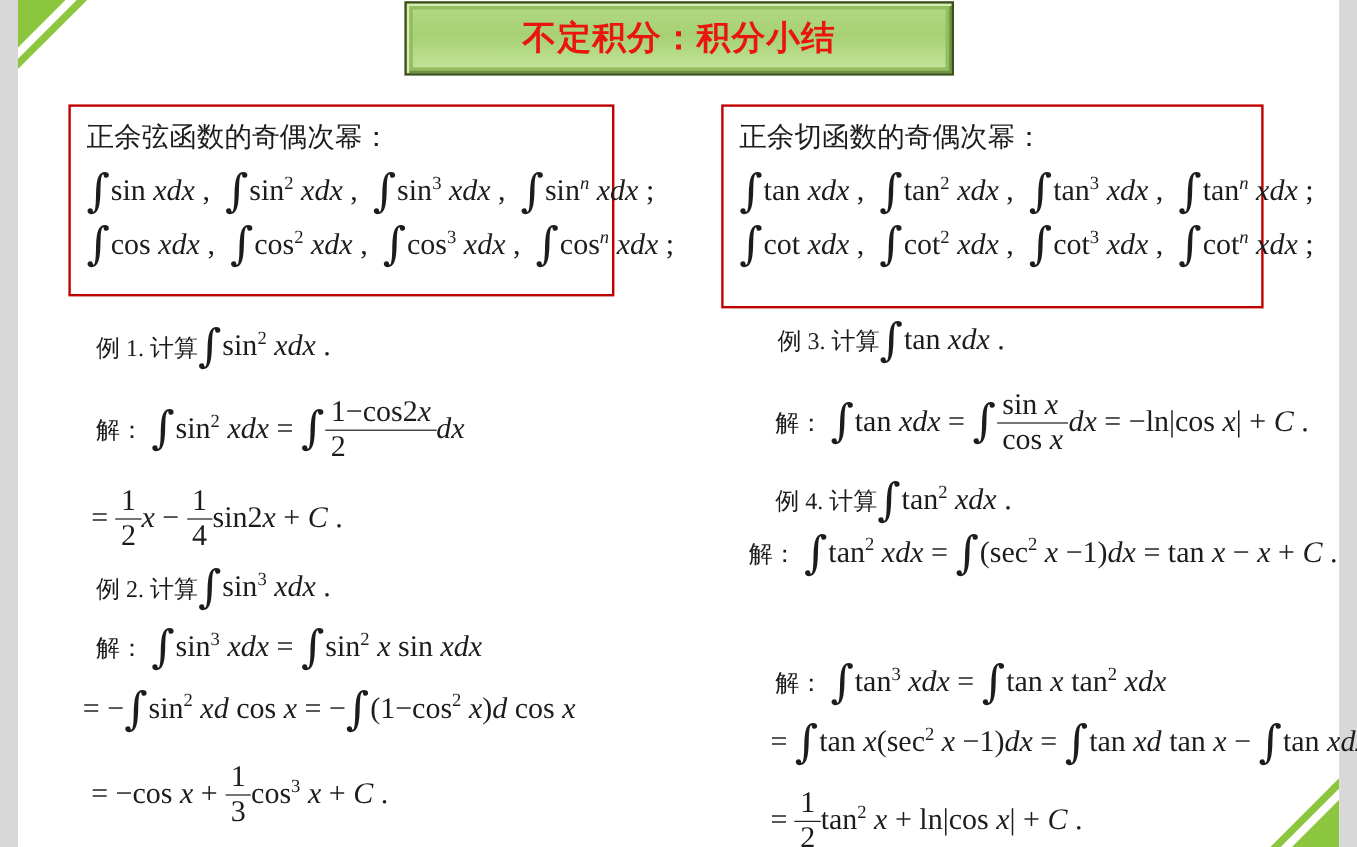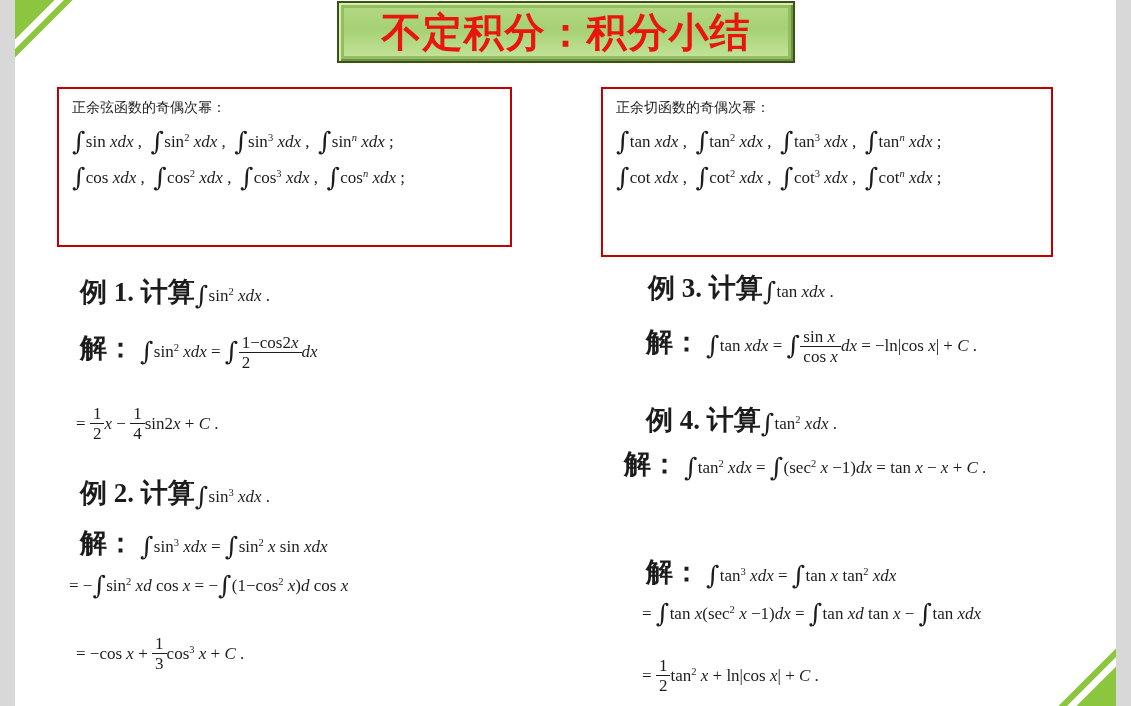--- a/index.html
+++ b/index.html
@@ -21,40 +21,40 @@
   .corner.br .tri{clip-path:polygon(100% 100%,45% 100%,100% 45%);}
   .corner.br .stripe{clip-path:polygon(100% 32%,32% 100%,20% 100%,100% 20%);}
 
   
   .title-banner{position:absolute;left:337px;top:1px;width:458px;height:62px;box-sizing:border-box;
     background:linear-gradient(#b4d986,#a6d173 45%,#c6e59e);
     border:2px solid #3a5218;
     box-shadow:inset 2px 2px 0 #d7edb2, inset -2px -2px 0 #6e9440,
                inset 5px 5px 0 #93bd60, inset -5px -5px 0 #93bd60;
     display:flex;align-items:center;justify-content:center;}
-  .title-banner .t{color:#ea150d;font-size:40px;font-weight:bold;letter-spacing:1px;white-space:pre;}
+  .title-banner .t{color:#ea150d;font-size:28px;font-weight:bold;letter-spacing:1px;white-space:pre;}
 
   
   .fbox{position:absolute;box-sizing:border-box;border:2px solid #c00000;background:#fff;padding:10px 13px;}
-  .fbox .hd{font-size:14px;white-space:pre;}
+  .fbox .hd{font-size:23px;white-space:pre;}
   .fbox .fl{margin-top:15px;}
 
   
-  .math{font-size:17px;white-space:pre;}
+  .math{font-size:25px;white-space:pre;}
   .math .vr{font-style:italic;}
   .math .fn{font-style:normal;}
   .math .int{font-family:"DejaVu Serif",serif;font-size:1.5em;line-height:0;vertical-align:-0.12em;padding-right:.02em;}
   .math .sup{font-size:.62em;vertical-align:.6em;}
   .math .frac{display:inline-block;text-align:left;vertical-align:-0.62em;line-height:1;}
   .math .frac .num{display:block;padding:0 .18em;line-height:1.12;}
   .math .frac .den{display:block;border-top:1.5px solid #1c1c1c;padding:0 .18em;line-height:1.12;}
 
   
   .line{position:absolute;white-space:pre;}
-  .line .lbl{font-size:27px;white-space:pre;font-weight:bold;}
+  .line .lbl{font-size:20px;white-space:pre;}
   .line .lbl.hj{margin-right:6px;}
 </style>
 </head>
 <body>
 
 <div class="stage">
 
   <div class="edge left"></div>
   <div class="edge right"></div>
 

